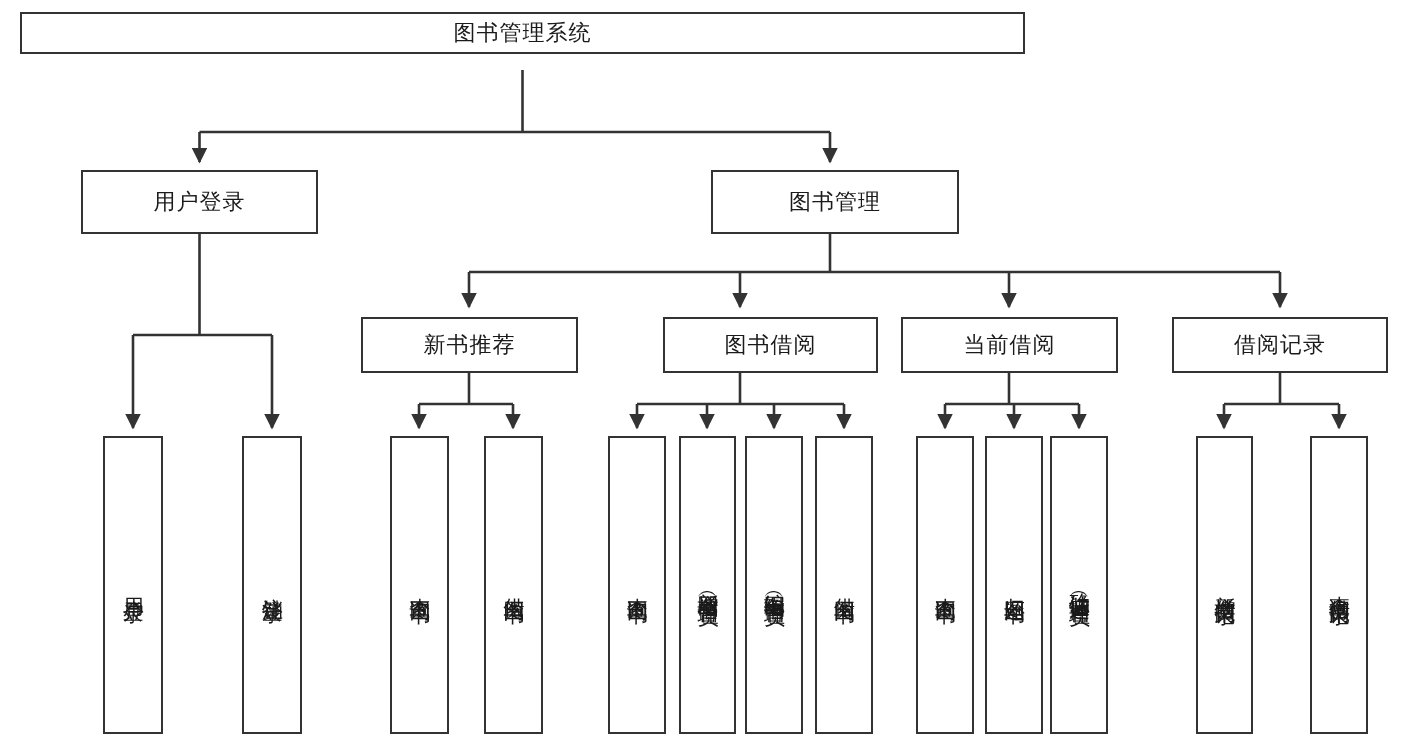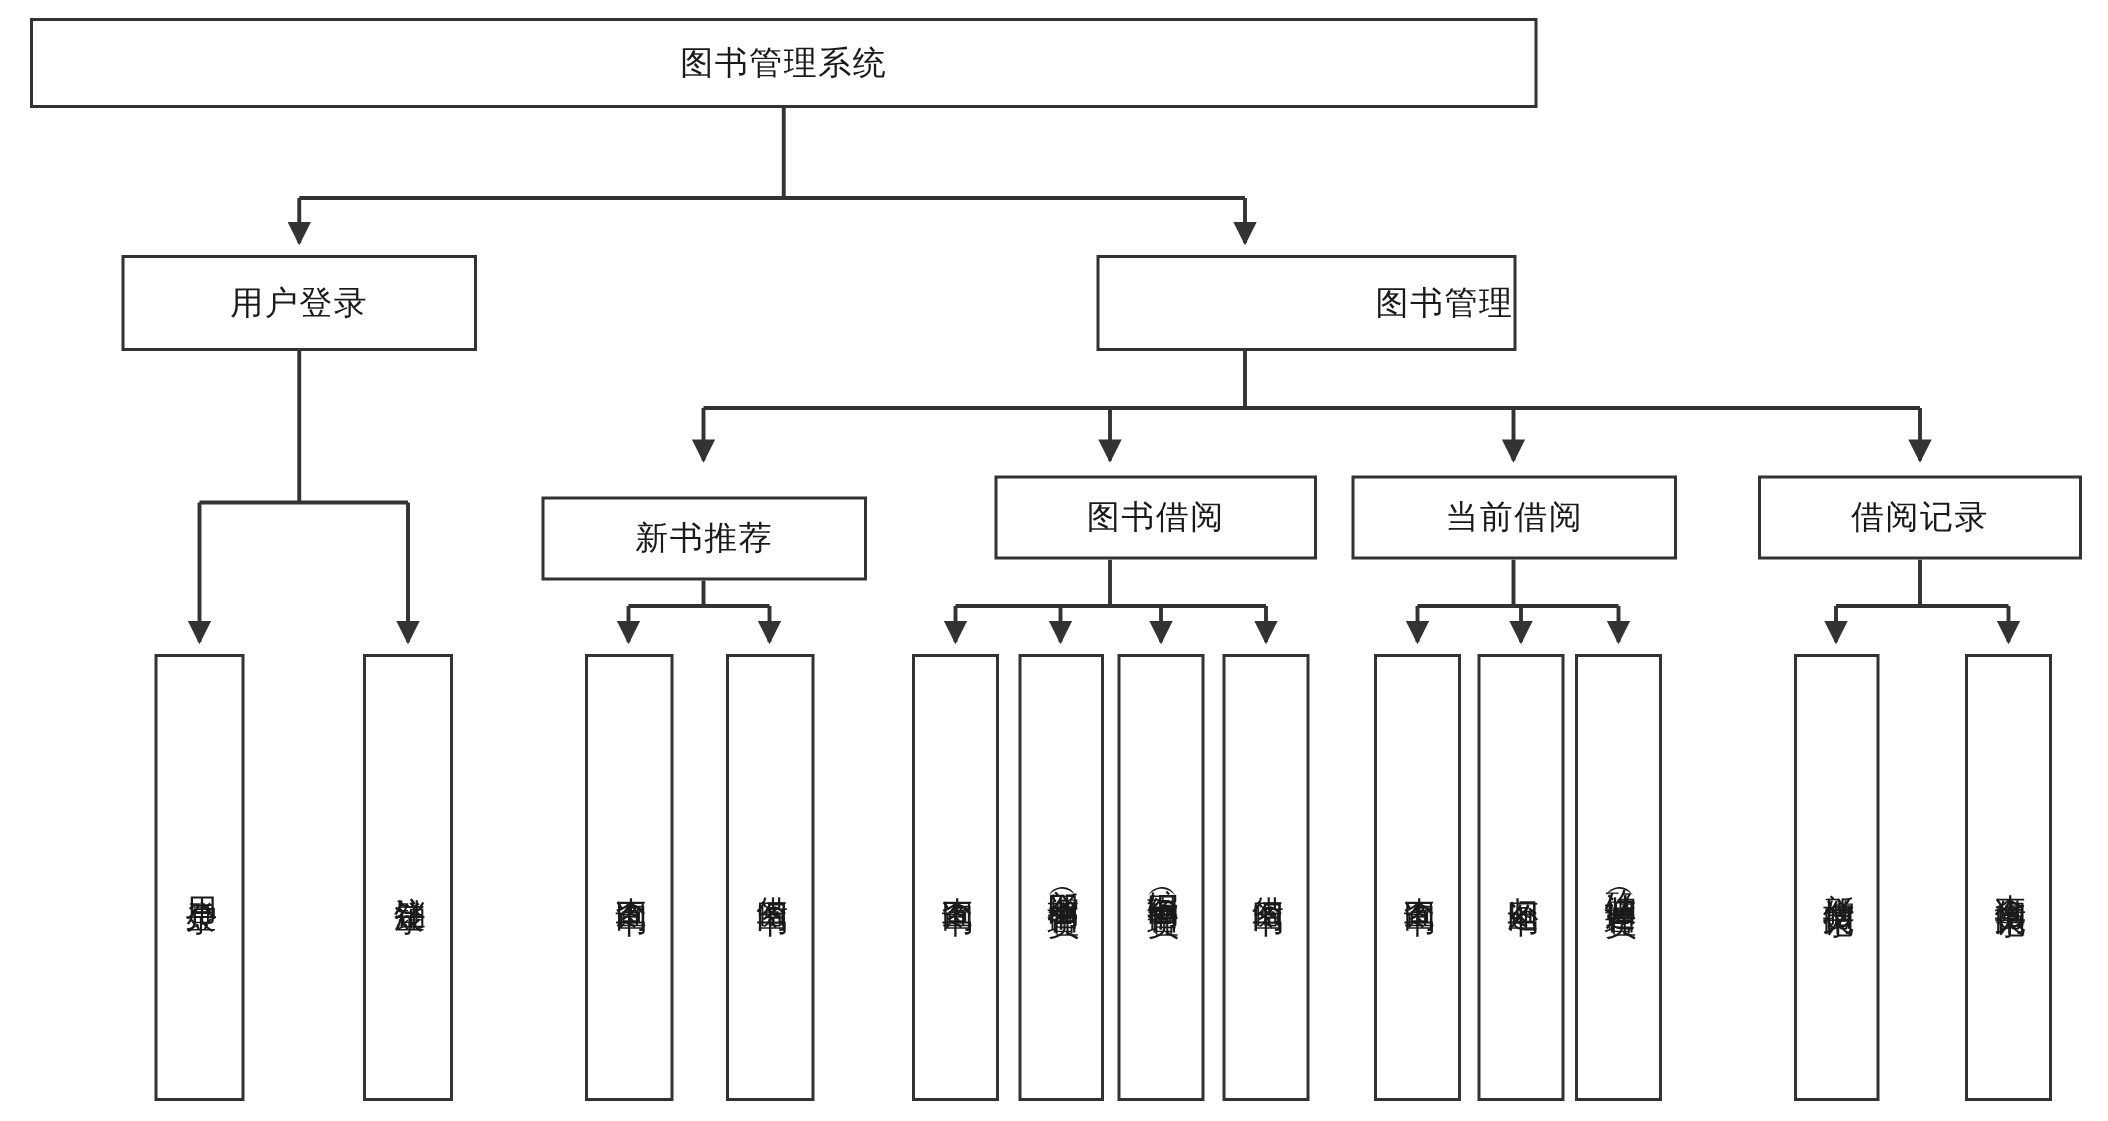--- a/index.html
+++ b/index.html
@@ -115,32 +115,32 @@
       <path d="M 1014 404 L 1014 428" marker-end="url(#arrow)"></path>
       <path d="M 1079 404 L 1079 428" marker-end="url(#arrow)"></path>
 
       <path d="M 1280 373 L 1280 404"></path>
       <path d="M 1224 404 L 1339 404"></path>
       <path d="M 1224 404 L 1224 428" marker-end="url(#arrow)"></path>
       <path d="M 1339 404 L 1339 428" marker-end="url(#arrow)"></path>
     </g>
   </svg>
 
-  <div class="node horiz" style="left:20px; top:12px; width:1005px; height:60px;">
+  <div class="node horiz" style="left:20px; top:12px; width:1005px; height:42px;">
     <span>图书管理系统</span>
   </div>
 
   <div class="node horiz" style="left:81px; top:170px; width:237px; height:64px;">
     <span>用户登录</span>
   </div>
-  <div class="node horiz" style="left:731px; top:170px; width:280px; height:64px;justify-content:flex-end;">
+  <div class="node horiz" style="left:711px; top:170px; width:248px; height:64px;">
     <span>图书管理</span>
   </div>
 
-  <div class="node horiz" style="left:361px; top:331px; width:217px; height:56px;">
+  <div class="node horiz" style="left:361px; top:317px; width:217px; height:56px;">
     <span>新书推荐</span>
   </div>
   <div class="node horiz" style="left:633px; top:317px; width:215px; height:56px;margin-left:30px;">
     <span>图书借阅</span>
   </div>
   <div class="node horiz" style="left:1172px; top:317px; width:216px; height:56px;">
     <span>借阅记录</span>
   </div>
   <div class="node horiz" style="left:901px; top:317px; width:217px; height:56px;">
     <span>当前借阅</span>

